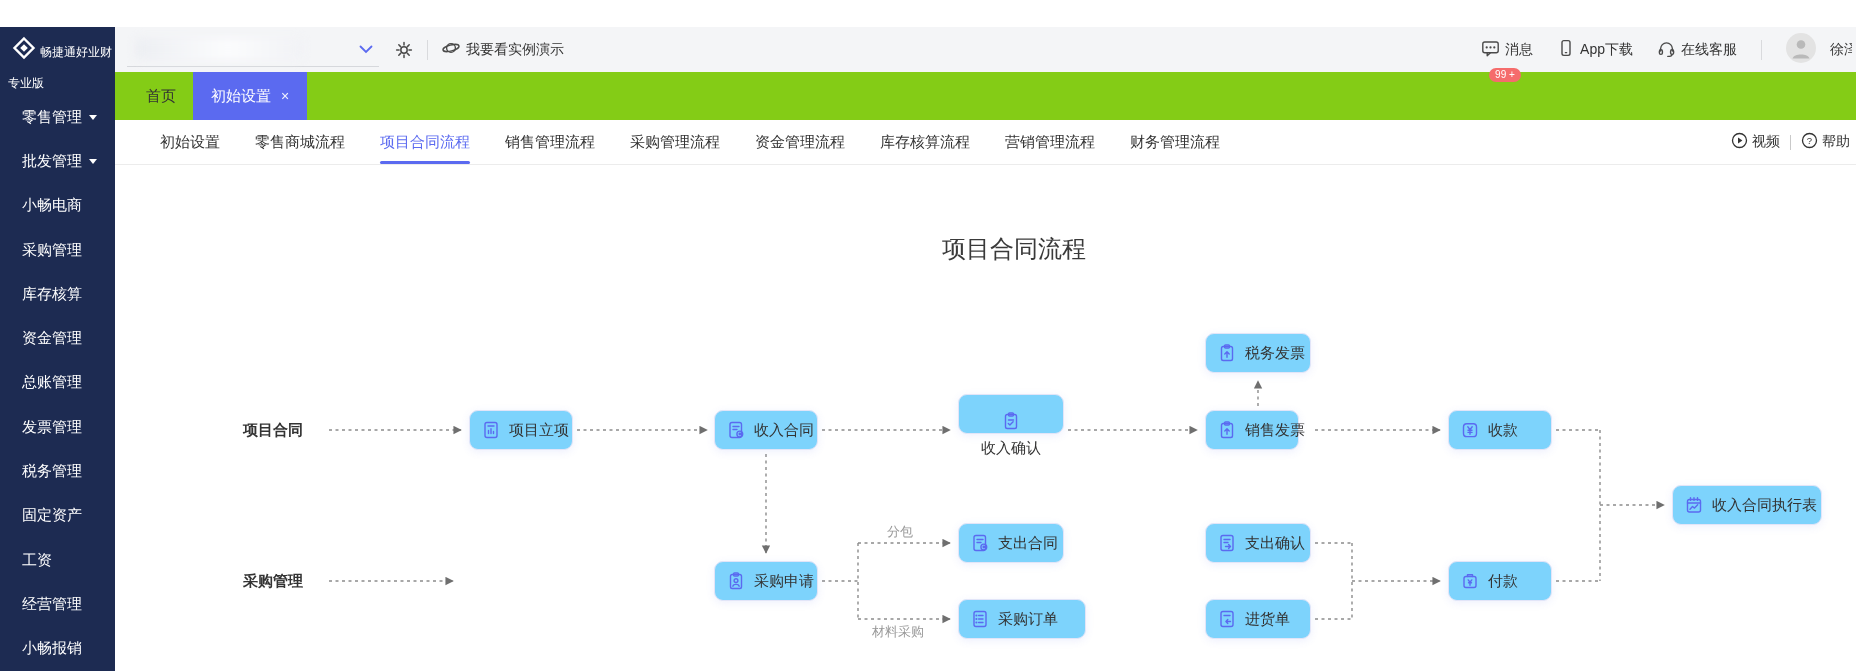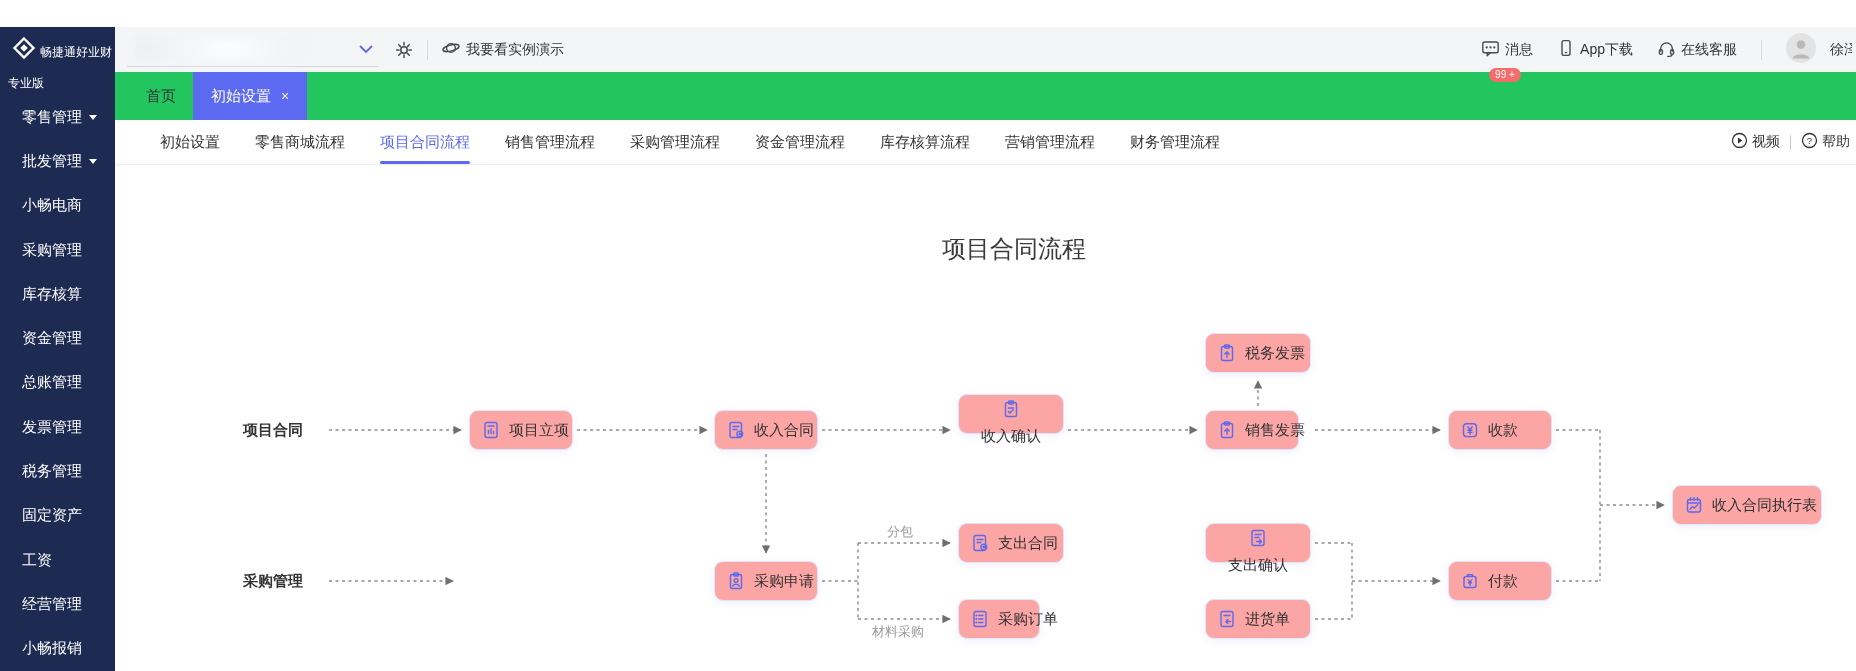--- a/index.html
+++ b/index.html
@@ -30,21 +30,21 @@
   .hdr-icon-btn { margin-left:16px; display:flex; align-items:center; cursor:pointer; }
   .v-divider { width:1px; height:20px; background:#d9dadd; margin-left:14px; }
   .demo { margin-left:14px; display:flex; align-items:center; gap:6px; font-size:14px; color:#333; cursor:pointer; }
   .header-right { margin-left:auto; display:flex; align-items:center; gap:24px; padding-right:4px; }
   .hr-item { display:flex; align-items:center; gap:5px; font-size:14px; color:#333; cursor:pointer; position:relative; }
   .badge { position:absolute; top:-11px; left:8px; background:#f56c6c; color:#fff; font-size:10px;
     line-height:14px; padding:0 6px; border-radius:8px; white-space:nowrap;margin-top:40px; }
   .user { display:flex; align-items:center; gap:14px;text-align:right; }
   .user-name { font-size:14px; color:#333; width:22px; overflow:hidden; white-space:nowrap; }
 
-  .tabrow { height:48px; background:#22c55e; display:flex; }
+  .tabrow { height:48px; background:#84cc16; display:flex; }
   .tab-home { margin-left:14px; padding:0 17px; display:flex; align-items:center;
     font-size:15px; color:#333; cursor:pointer; }
   .tab-active { padding:0 18px; display:flex; align-items:center; gap:10px;
     background:#5b6af0; color:#fff; font-size:15px; cursor:pointer; }
   .tab-close { font-size:14px; opacity:.92; cursor:pointer; }
 
   .navbar { height:45px; background:#fff; border-bottom:1px solid #ececec;
     display:flex; align-items:center; padding-left:45px; position:relative; }
   .nav-tab { margin-right:35px; font-size:15px; color:#333; height:100%;
     display:flex; align-items:center; position:relative; cursor:pointer; white-space:nowrap; }
@@ -55,23 +55,23 @@
     font-size:14px; color:#333; }
   .nav-right .lbl { margin-left:4px; cursor:pointer; }
   .nr-div { width:1px; height:15px; background:#c9c9c9; margin:0 10px; }
 
   
   .content { flex:1; background:#fff; position:relative; }
   .flow-title { position:absolute; left:827px; top:68px; width:180px; font-size:24px;
     color:#3a3a3a; font-weight:500; white-space:nowrap; }
   .flow-lines { position:absolute; left:0; top:0; }
   .row-label { position:absolute; font-size:15px; font-weight:600; color:#333; white-space:nowrap; }
-  .node { position:absolute; width:104px; height:40px; background:#fca5a5;
+  .node { position:absolute; width:104px; height:40px; background:#7dd3fc;
     border:1px solid #e2e5f8; border-radius:9px; box-shadow:0 2px 8px rgba(91,106,240,.10);
-    display:flex; align-items:center; gap:8px; padding:4px 11px; font-size:15px; color:#333;
+    display:flex; align-items:center; gap:8px; padding:16px 11px; font-size:15px; color:#333;
     white-space:nowrap; cursor:pointer; }
   .node svg { flex-shrink:0; }
   .edge-label { position:absolute; font-size:13px; color:#999; white-space:nowrap; text-align:center; }
 </style>
 </head>
 <body>
 
 <div class="top-strip"></div>
 
 <div class="app">
@@ -363,28 +363,28 @@
       </div>
       <div class="node" style="left:843px; top:358px; width:106px;">
         <svg width="20" height="20" viewBox="0 0 20 20" fill="none" stroke="#5b6af0" stroke-width="1.4" stroke-linecap="round" stroke-linejoin="round">
             <rect x="4" y="2.5" width="11.5" height="15" rx="2"></rect>
             <path d="M7 6.5h6M7 9.5h4"></path>
             <circle cx="13.8" cy="14" r="2.9"></circle>
             <circle cx="13.8" cy="14" r="0.7" fill="#5b6af0"></circle>
           </svg>
         <span>支出合同</span>
       </div>
-      <div class="node" style="left:1090px; top:358px; width:106px;flex-direction:column;">
+      <div class="node" style="left:1090px; top:358px; width:106px;">
         <svg width="20" height="20" viewBox="0 0 20 20" fill="none" stroke="#5b6af0" stroke-width="1.4" stroke-linecap="round" stroke-linejoin="round">
             <rect x="4" y="2.5" width="12" height="15" rx="2"></rect>
             <path d="M7 6.5h6M7 9.5h4M8.5 13.5h5M11.6 11.6l1.9 1.9-1.9 1.9"></path>
           </svg>
         <span>支出确认</span>
       </div>
-      <div class="node" style="left:843px; top:434px; width:82px;">
+      <div class="node" style="left:843px; top:434px; width:128px;">
         <svg width="20" height="20" viewBox="0 0 20 20" fill="none" stroke="#5b6af0" stroke-width="1.4" stroke-linecap="round" stroke-linejoin="round">
             <rect x="4" y="2.5" width="12" height="15" rx="2"></rect>
             <path d="M8.6 6.5h4.4M8.6 10h4.4M8.6 13.5h4.4"></path>
             <path d="M6.4 6.5h.01M6.4 10h.01M6.4 13.5h.01" stroke-width="2.1"></path>
           </svg>
         <span>采购订单</span>
       </div>
       <div class="node" style="left:1090px; top:434px; width:106px;">
         <svg width="20" height="20" viewBox="0 0 20 20" fill="none" stroke="#5b6af0" stroke-width="1.4" stroke-linecap="round" stroke-linejoin="round">
             <rect x="4" y="2.5" width="12" height="15" rx="2"></rect>

